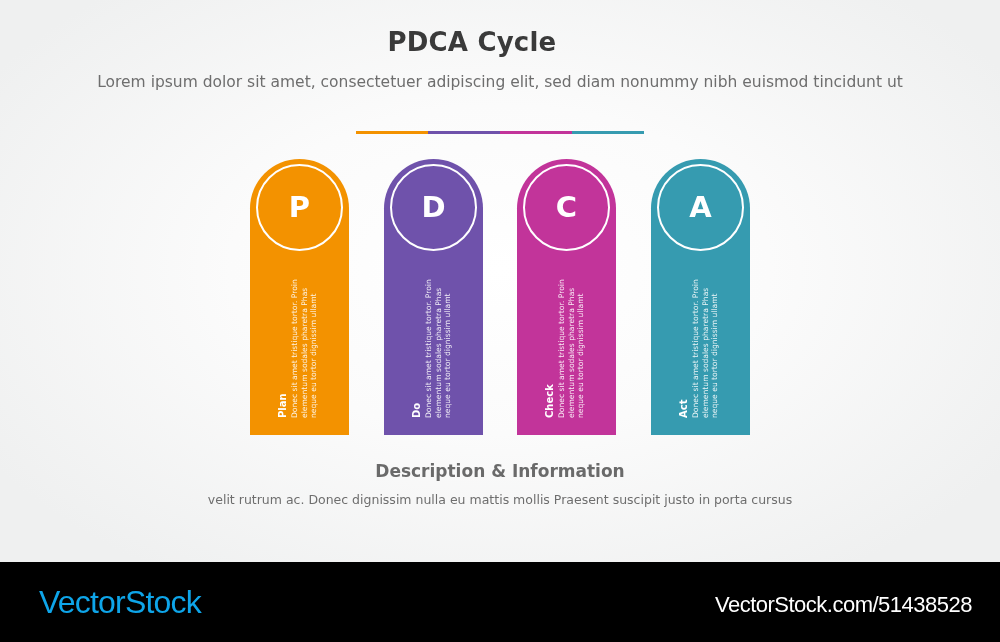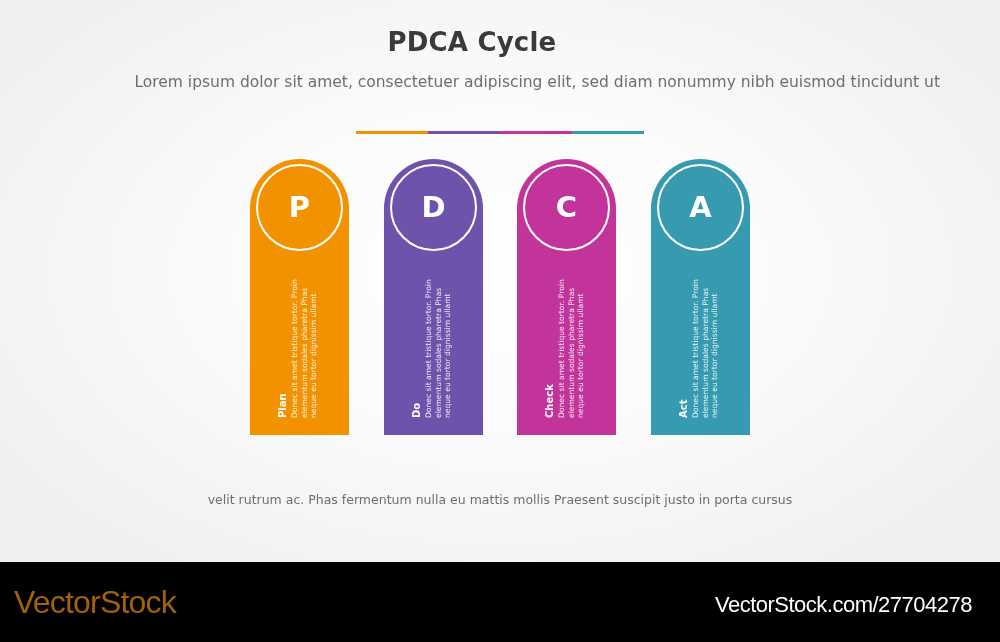--- a/index.html
+++ b/index.html
@@ -15,21 +15,21 @@
     .title {
       position: absolute; left: 0; top: 27px; width: 944px; text-align: center;
       font-size: 26px; font-weight: bold; color: #3a3a3a; letter-spacing: 0.2px;
       font-family: "DejaVu Sans", sans-serif;
     }
     .subtitle {
       position: absolute; left: 60px; top: 72px; width: 880px; text-align: center;
       font-size: 15.5px; line-height: 20px; color: #6e6e6e;
       font-family: "DejaVu Sans", sans-serif; font-weight: normal;
     }
-    .subtitle span { display: block; white-space: nowrap; text-align: right; }
+    .subtitle span { display: block; white-space: nowrap; }
     .color-bar {
       position: absolute; left: 356px; top: 131px; width: 288px; height: 3px; display: flex;
     }
     .color-bar div { flex: 1; height: 3px; }
 
     .card {
       position: absolute; top: 159px; width: 99px; height: 276px;
       border-radius: 49.5px 49.5px 0 0;
     }
     .card .ring {
@@ -68,21 +68,21 @@
       position: absolute; left: 120px; top: 491px; width: 760px; text-align: center;
       font-size: 12.5px; line-height: 17px; color: #6e6e6e;
       font-family: "DejaVu Sans", sans-serif;
     }
     .desc-body span { display: block; white-space: nowrap; }
 
     .footer {
       position: absolute; left: 0; top: 562px; width: 1000px; height: 80px; background: #000000;
     }
     .footer .brand {
-      position: absolute; left: 14px; top: 22px; color: #a16207;
+      position: absolute; left: 39px; top: 22px; color: #0ea5e9;
       font-size: 32px; font-family: "Liberation Sans", sans-serif; letter-spacing: -0.8px;
     }
     .footer .ref {
       position: absolute; right: 28px; top: 30px; color: #ffffff;
       font-size: 22px; font-family: "Liberation Sans", sans-serif; letter-spacing: -0.5px;
     }
   </style>
 </head>
 <body>
 
@@ -148,21 +148,22 @@
     <div class="rot">
       <div class="label">Act</div>
       <div class="body">
         <span>Donec sit amet tristique tortor. Proin</span>
         <span>elementum sodales pharetra Phas</span>
         <span>neque eu tortor dignissim ullamt</span>
       </div>
     </div>
   </div>
 
+  <div class="desc-title">Description &amp; Information</div>
   <div class="desc-body">
-    <span>velit rutrum ac. Phas fermentum nulla eu mattis mollis Praesent suscipit justo in porta cursus</span>
+    <span>velit rutrum ac. Donec dignissim nulla eu mattis mollis Praesent suscipit justo in porta cursus</span>
   </div>
 </div>
 
 <div class="footer">
   <div class="brand">VectorStock</div>
-  <div class="ref">VectorStock.com/27704278</div>
+  <div class="ref">VectorStock.com/51438528</div>
 </div>
 
 </body></html>

